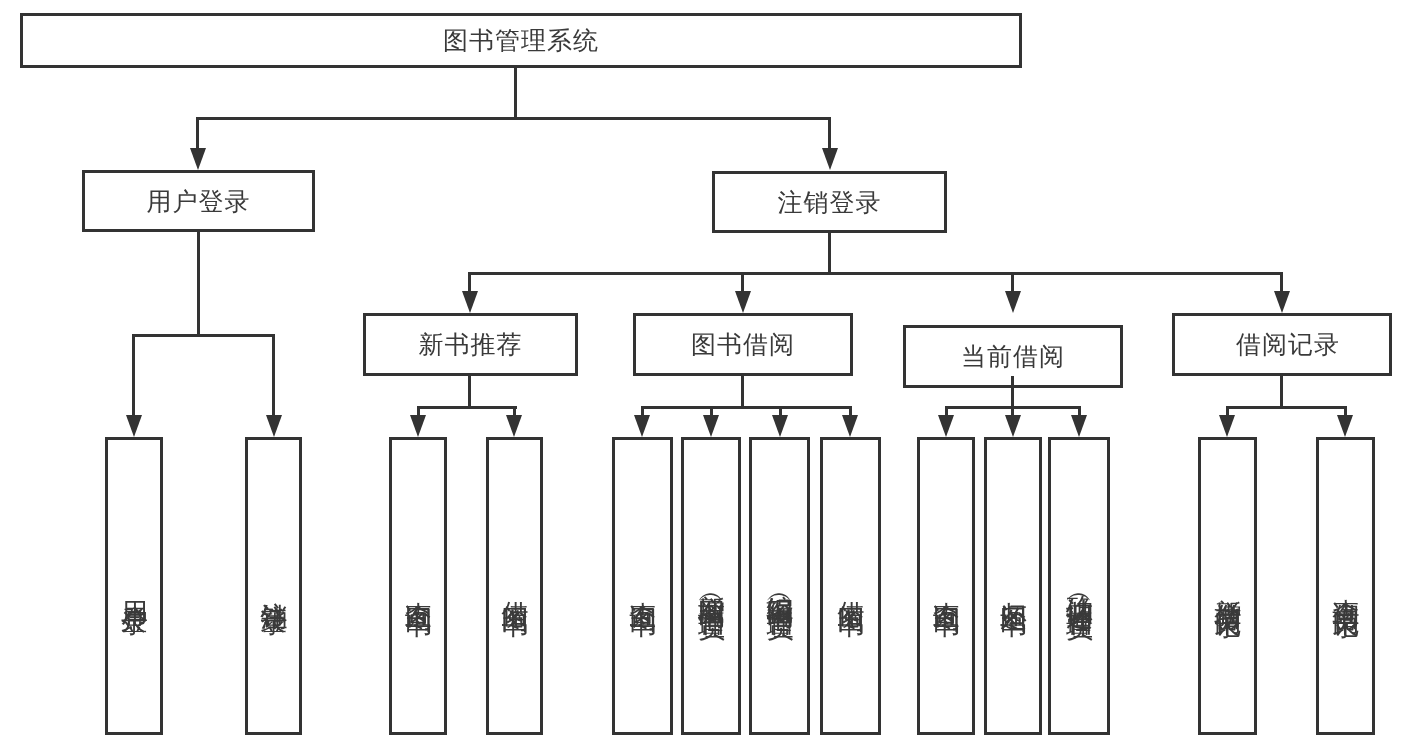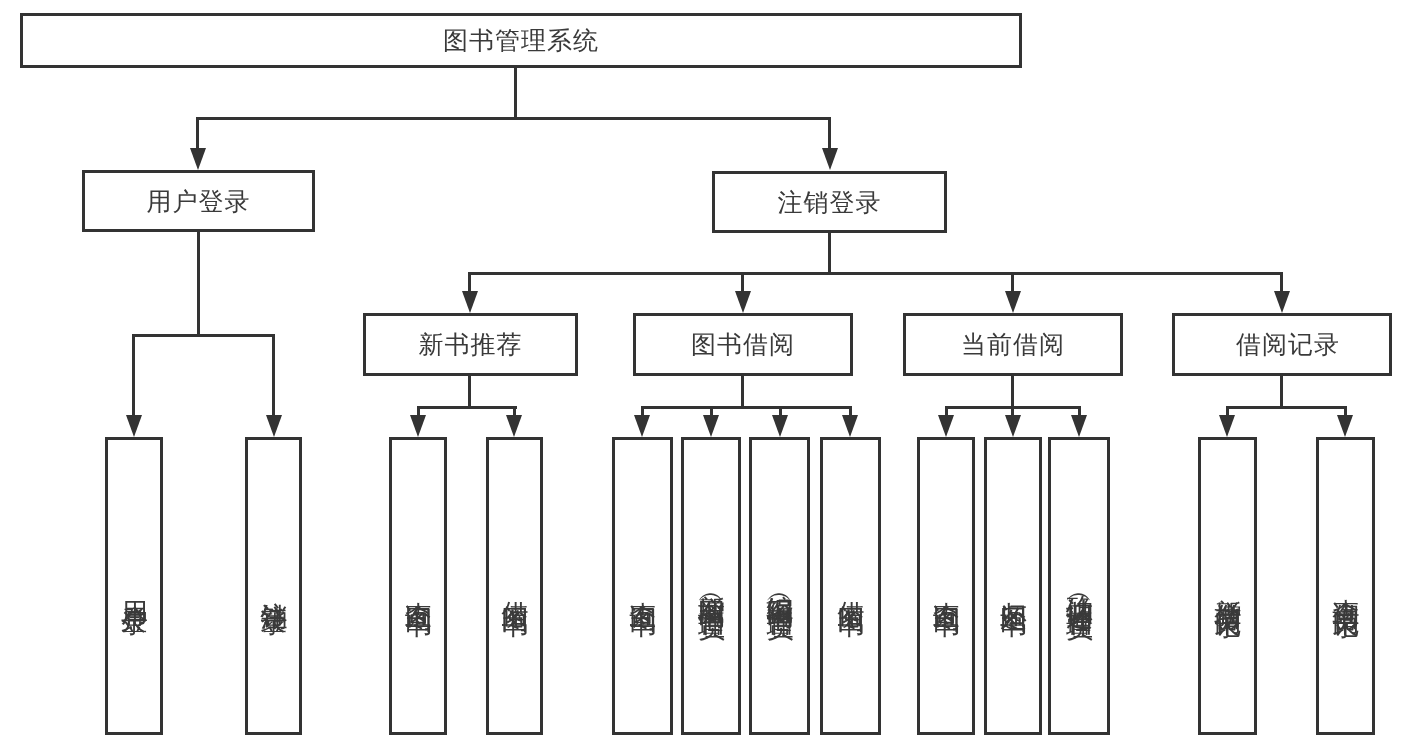--- a/index.html
+++ b/index.html
@@ -72,21 +72,21 @@
   </div>
 
   <div class="node" style="left:363px; top:313px; width:215px; height:63px;">
     <span class="lbl">新书推荐</span>
   </div>
 
   <div class="node" style="left:633px; top:313px; width:220px; height:63px;text-align:right;">
     <span class="lbl">图书借阅</span>
   </div>
 
-  <div class="node" style="left:903px; top:313px; width:220px; height:63px;">
+  <div class="node" style="left:903px; top:325px; width:220px; height:63px;">
     <span class="lbl">当前借阅</span>
   </div>
 
   <div class="node" style="left:1172px; top:313px; width:220px; height:63px;padding-left:12px;">
     <span class="lbl">借阅记录</span>
   </div>
 
   <div class="node leaf" style="left:105px; top:437px; width:58px; height:298px;">
     <span class="vtext">用户登录</span>
   </div>

